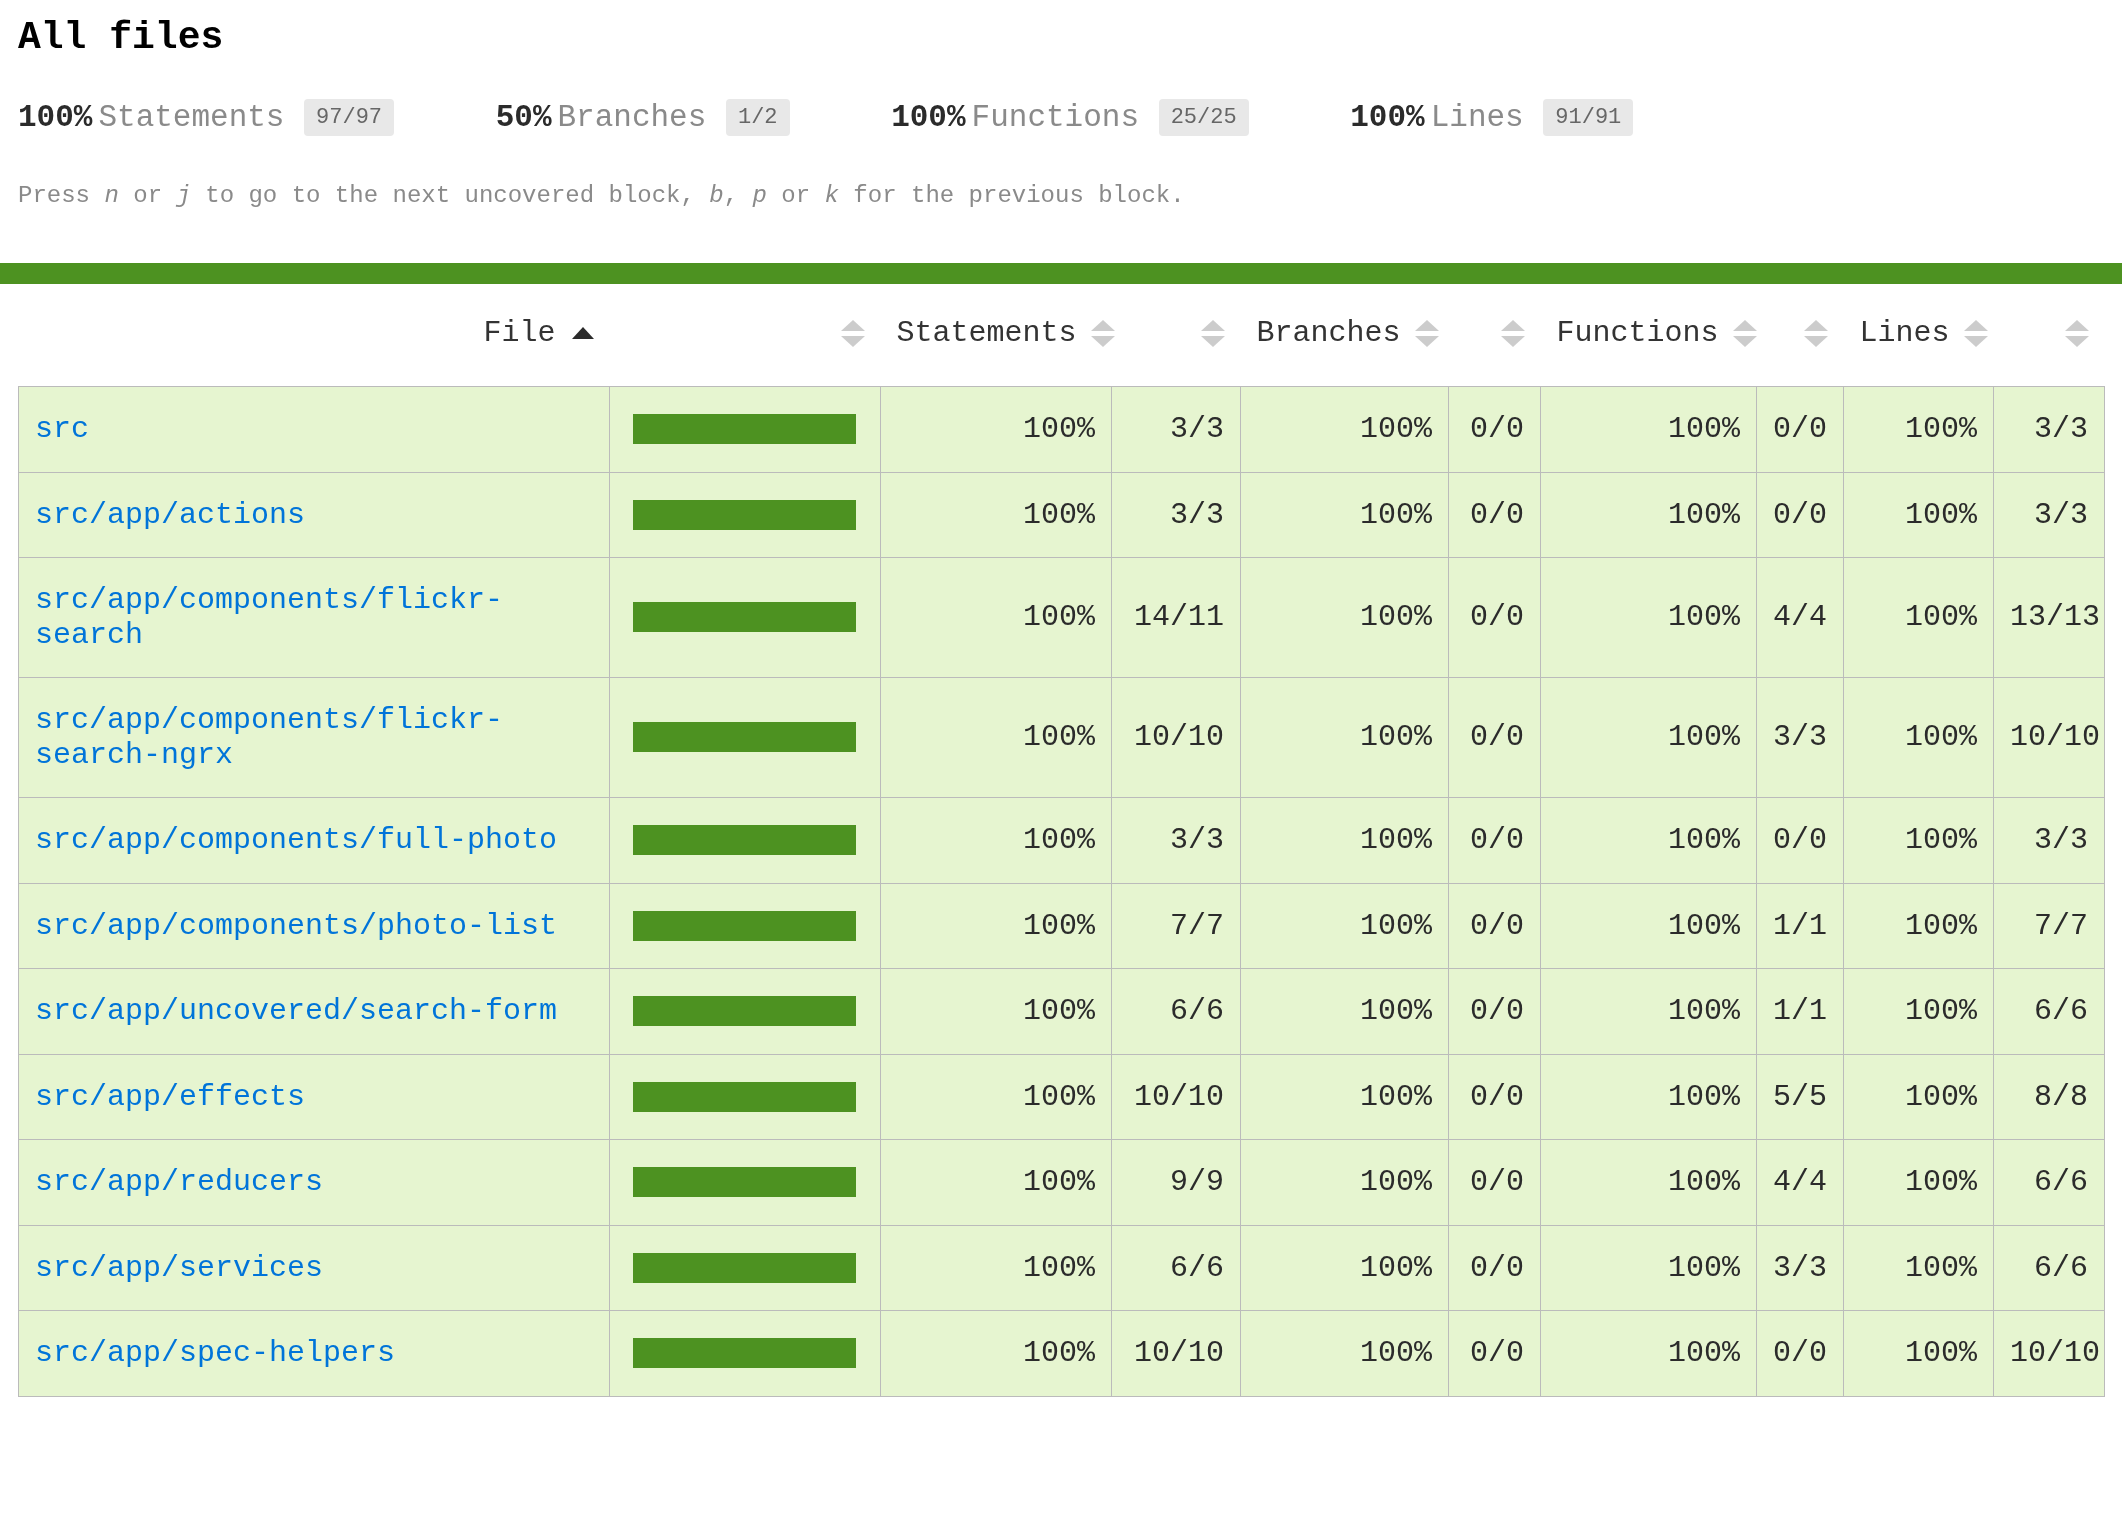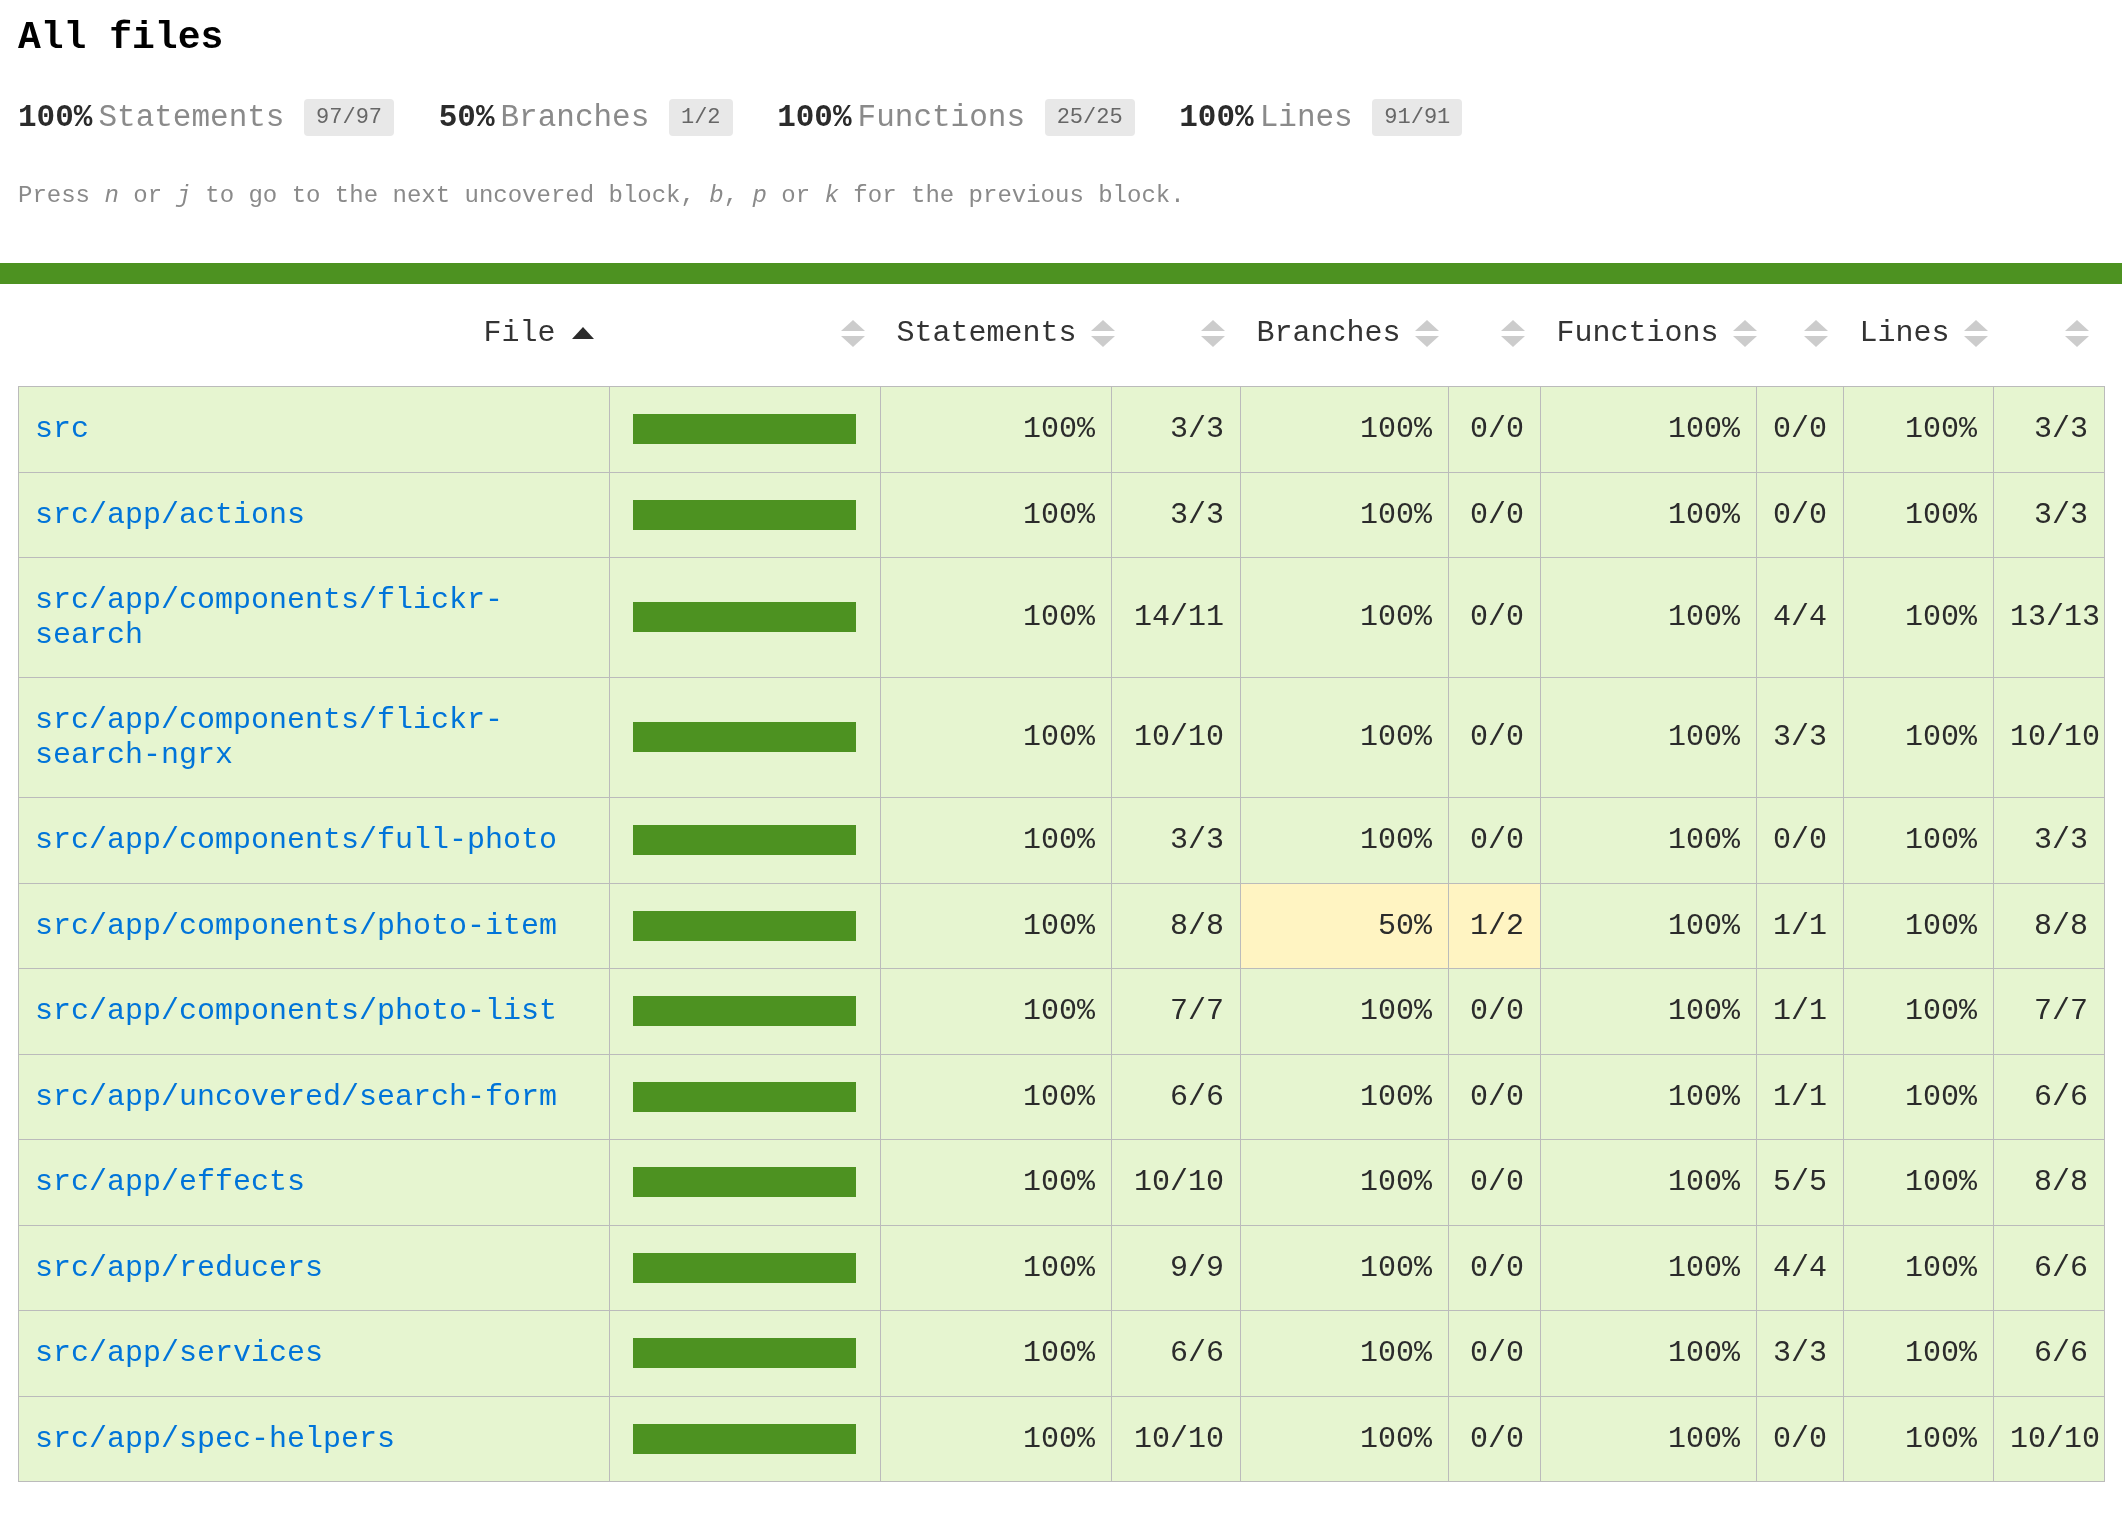--- a/index.html
+++ b/index.html
@@ -19,21 +19,21 @@
     font-family: "Liberation Sans", sans-serif;
   }
   .pad { padding: 0 18px; font-family: Liberation Mono, monospace; }
 
   h1.page-title {
     margin: 16px 0 0 0;
     font-size: 38px; font-weight: bold; color: #000;
   }
 
   .summary { margin-top: 40px; }
-  .summary-item { display: inline-block; margin-right: 35px; }
+  .summary-item { display: inline-block; margin-right: 92px; }
   .strong { font-weight: bold; font-size: 31px; color: #2b2b2b; }
   .quiet { color: #8a8a8a; }
   .summary-item .quiet { font-size: 31px; margin-left: 6px; }
   .fraction {
     display: inline-block; font-size: 22px; color: #666;
     background: var(--fraction_bg); border-radius: 4px;
     padding: 6px 12px; margin-left: 10px; vertical-align: 3px;
   }
 
   .hint { margin: 46px 0 0 0; font-size: 24px; color: #8a8a8a; }
@@ -194,32 +194,20 @@
     <td class="pct high">100%</td>
     <td class="abs high">3/3</td>
     <td class="pct branches high">100%</td>
     <td class="abs branches high">0/0</td>
     <td class="pct high">100%</td>
     <td class="abs high">0/0</td>
     <td class="pct high">100%</td>
     <td class="abs high">3/3</td>
   </tr>
           <tr>
-    <td class="file high"><a href="#">src/app/components/photo-item</a></td>
-    <td class="pic high"><div class="chart"><span class="cover-fill" style="width: 100%;"></span></div></td>
-    <td class="pct high">100%</td>
-    <td class="abs high">8/8</td>
-    <td class="pct branches medium">50%</td>
-    <td class="abs branches medium">1/2</td>
-    <td class="pct high">100%</td>
-    <td class="abs high">1/1</td>
-    <td class="pct high">100%</td>
-    <td class="abs high">8/8</td>
-  </tr>
-          <tr>
     <td class="file high"><a href="#">src/app/components/photo-list</a></td>
     <td class="pic high"><div class="chart"><span class="cover-fill" style="width: 100%;"></span></div></td>
     <td class="pct high">100%</td>
     <td class="abs high">7/7</td>
     <td class="pct branches high">100%</td>
     <td class="abs branches high">0/0</td>
     <td class="pct high">100%</td>
     <td class="abs high">1/1</td>
     <td class="pct high">100%</td>
     <td class="abs high">7/7</td>

